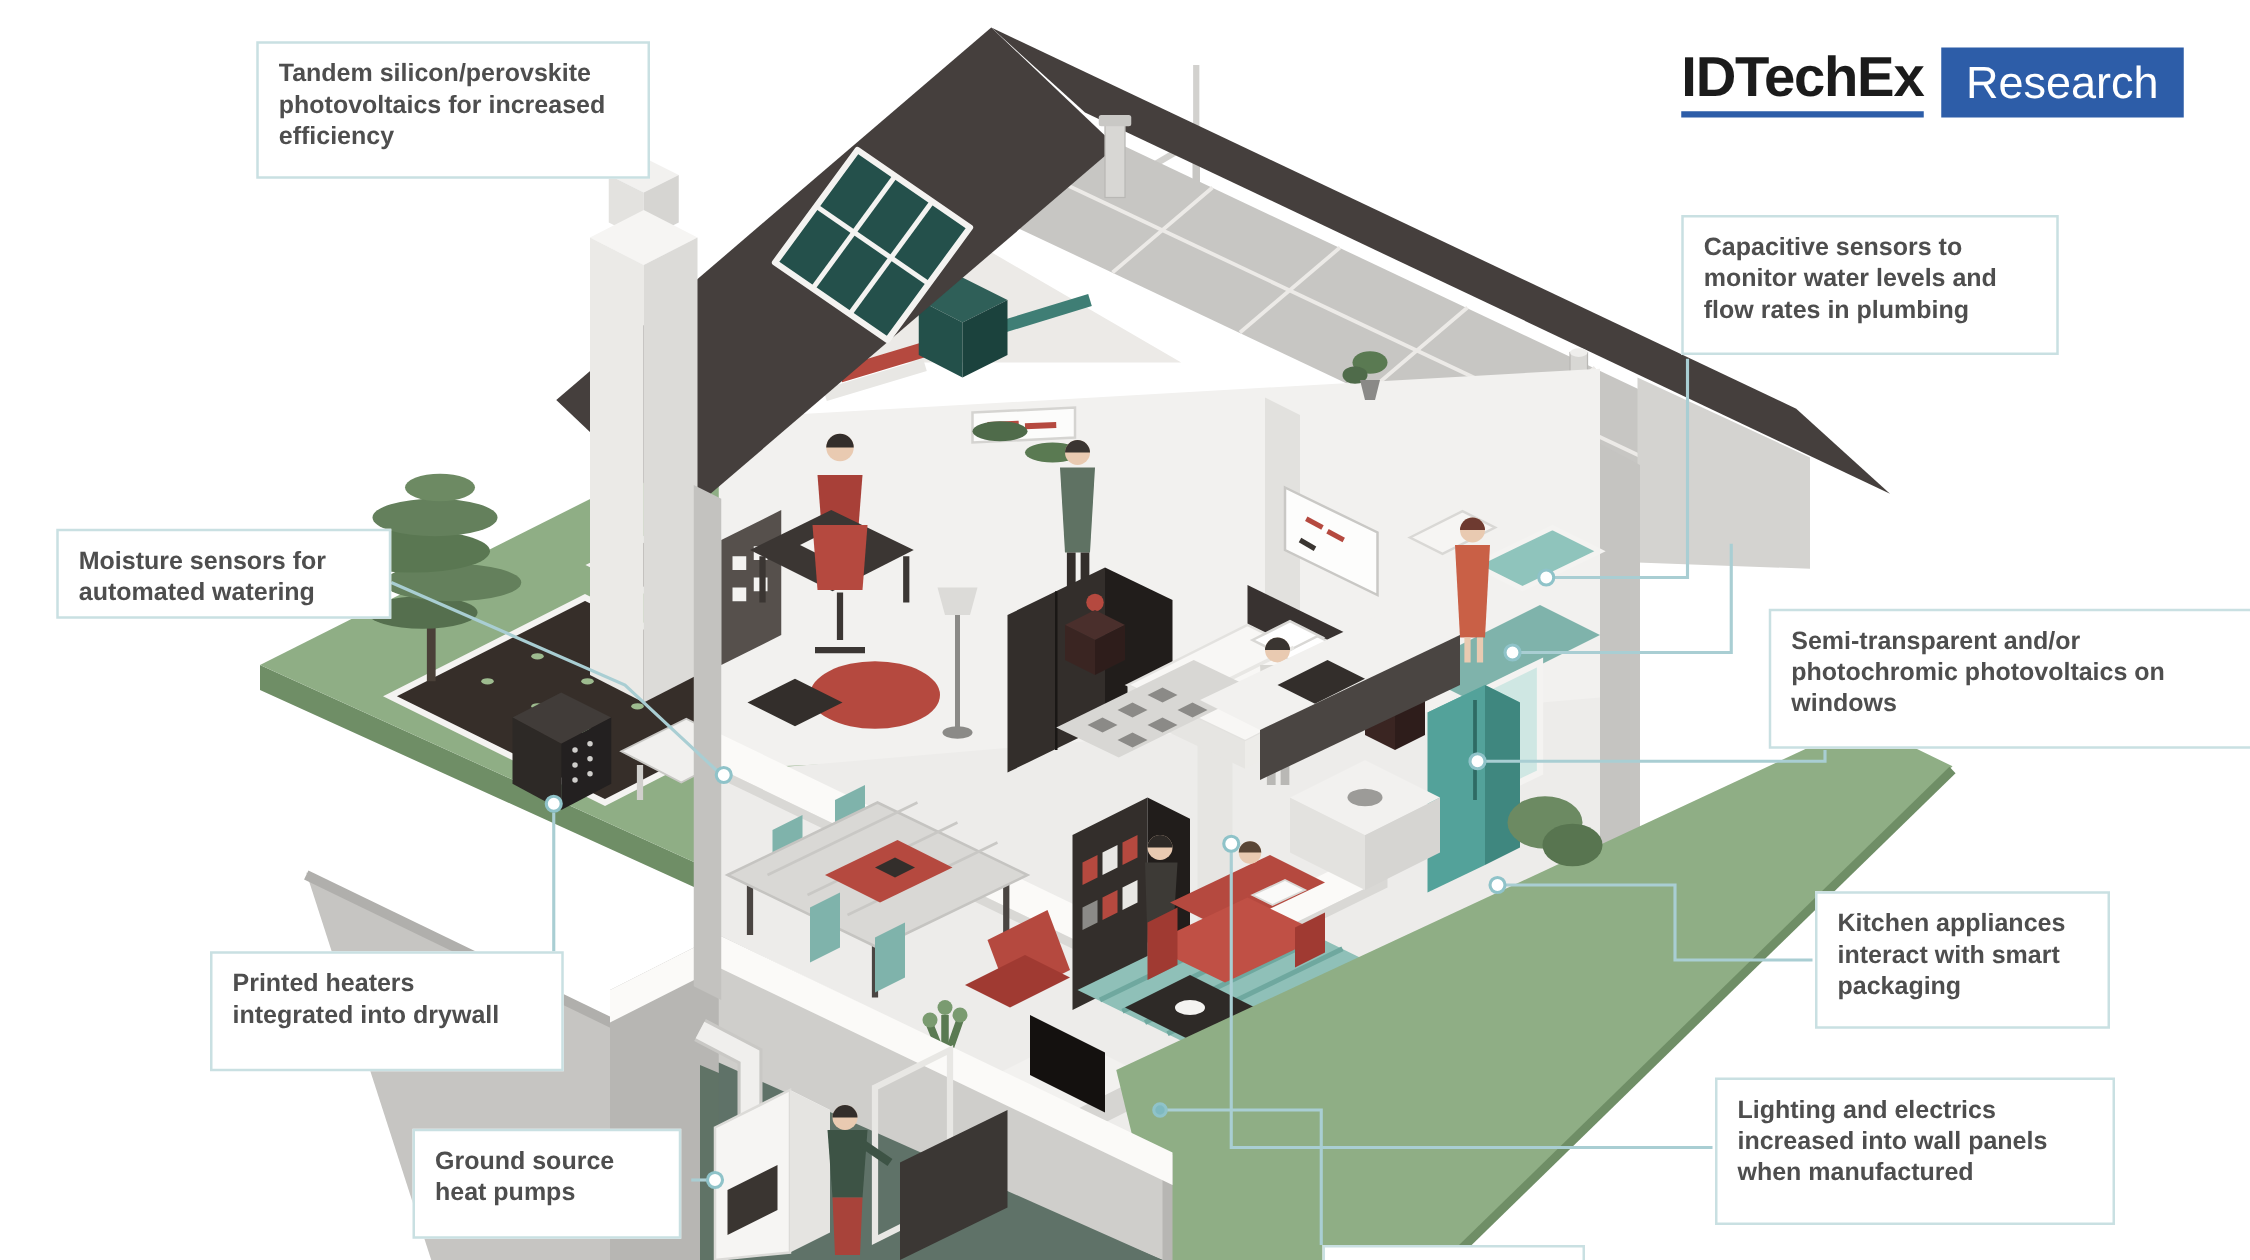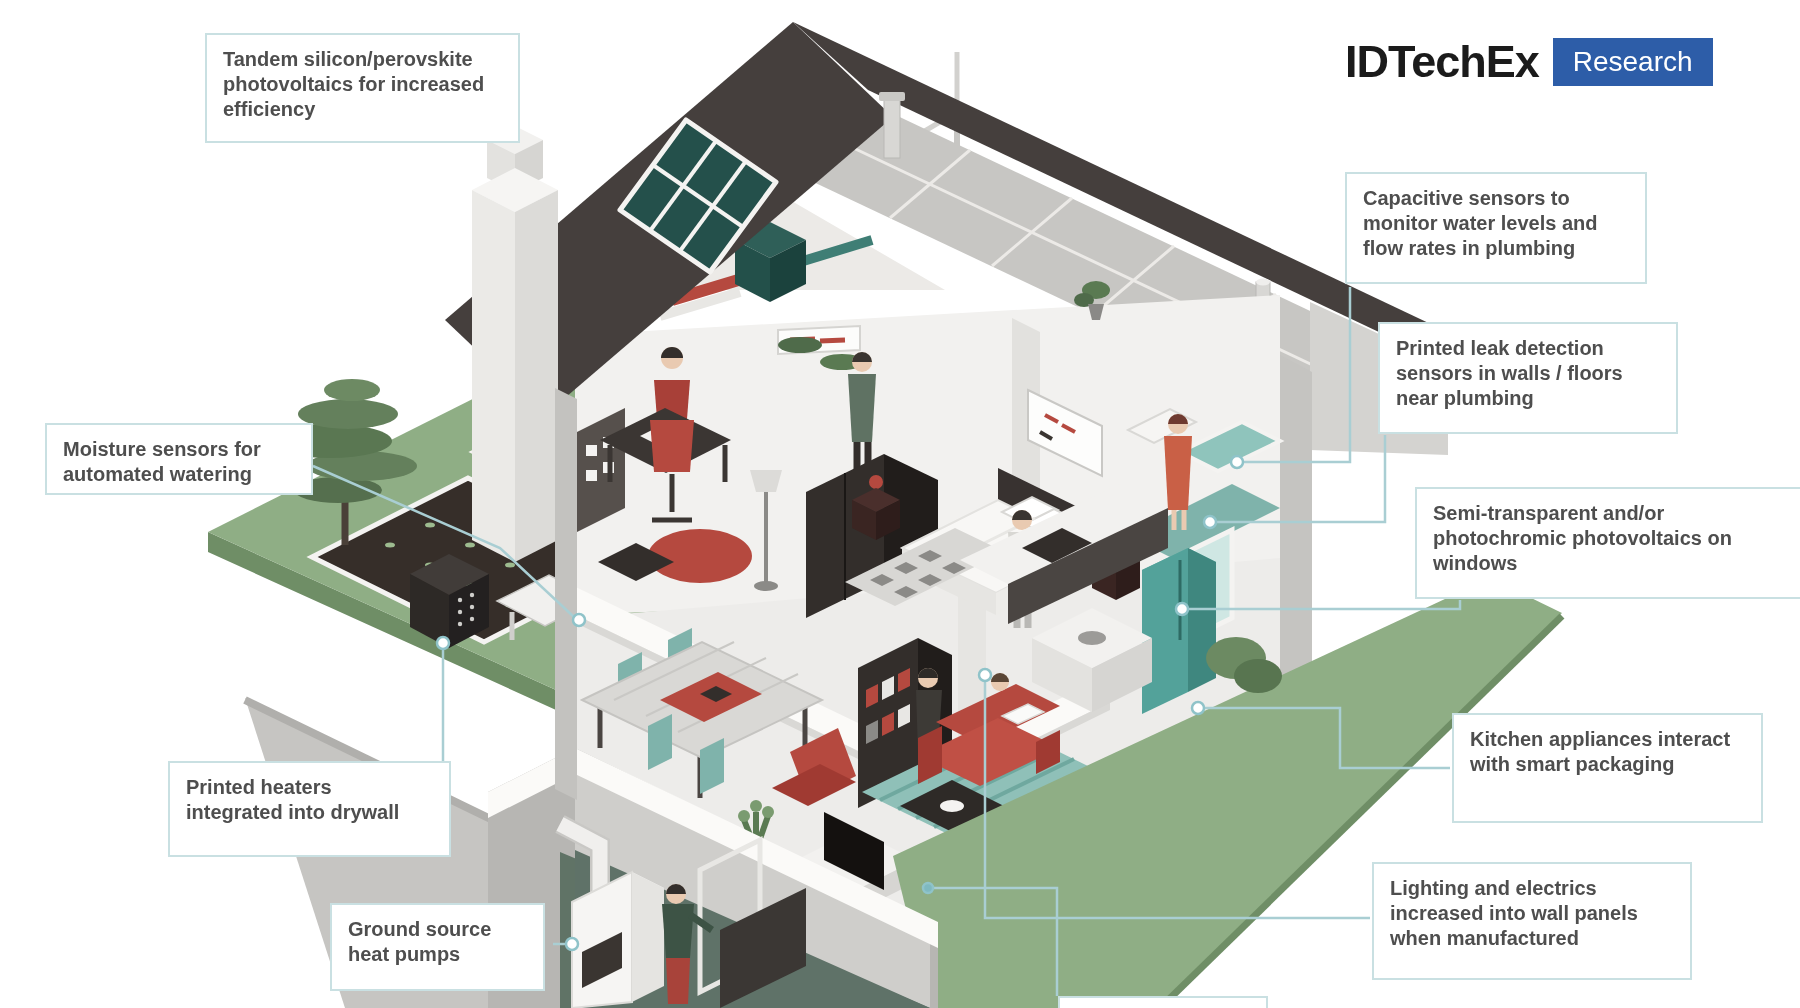--- a/index.html
+++ b/index.html
@@ -9,28 +9,28 @@
   .callout{position:absolute;background:#ffffff;border:2px solid #c9e0e2;color:#4e4e4e;
            font-weight:bold;font-size:20px;line-height:25px;padding:12px 16px;
            box-sizing:border-box;}
   .co-tandem   {left:205px; top:33px;  width:315px; height:110px;}
   .co-moisture {left:45px;  top:423px; width:268px; height:72px;}
   .co-heaters  {left:168px; top:761px; width:283px; height:96px;}
   .co-ground   {left:330px; top:903px; width:215px; height:88px;}
   .co-capacitive{left:1345px;top:172px; width:302px; height:112px;}
   .co-leak     {left:1378px;top:322px; width:300px; height:112px;}
   .co-semi     {left:1415px;top:487px; width:390px; height:112px;}
-  .co-kitchen  {left:1452px;top:713px; width:311px; height:110px;}
+  .co-kitchen  {left:1452px;top:713px; width:236px; height:110px;}
   .co-lighting {left:1372px;top:862px; width:320px; height:118px;}
   .co-cutoff   {left:1058px;top:996px; width:210px; height:30px;}
   .logo{position:absolute;left:1345px;top:38px;display:flex;align-items:stretch;}
-  .logo-brand-col{display:flex;flex-direction:row;}
+  .logo-brand-col{display:flex;flex-direction:column;}
   .logo-brand{font-size:45px;font-weight:bold;color:#1b1b1b;letter-spacing:-1px;line-height:48px;}
   .logo-underline{height:5px;background:#2d5da8;margin-top:3px;}
-  .logo-suffix{background:#2d5da8;color:#ffffff;font-size:28px;padding:6px 20px;margin-left:14px;
+  .logo-suffix{background:#2d5da8;color:#ffffff;font-size:36px;padding:6px 20px;margin-left:14px;
                display:flex;align-items:center;}
 </style>
 </head>
 <body>
 
 <div class="stage">
 
 <svg class="scene" width="1800" height="1008" viewBox="0 0 1800 1008">
 
   <g>
@@ -447,21 +447,20 @@
     <circle cx="985" cy="675" r="6" fill="#ffffff"></circle>
     <circle cx="928" cy="888" r="5" fill="#7fb9c0"></circle>
   </g>
 </svg>
 
 <div class="callout co-tandem">Tandem silicon/perovskite photovoltaics for increased efficiency</div>
 <div class="callout co-moisture">Moisture sensors for automated watering</div>
 <div class="callout co-heaters">Printed heaters integrated into drywall</div>
 <div class="callout co-ground">Ground source heat pumps</div>
 <div class="callout co-capacitive">Capacitive sensors to monitor water levels and flow rates in plumbing</div>
-<div class="callout co-leak">Printed leak detection sensors in walls / floors near plumbing</div>
 <div class="callout co-semi">Semi-transparent and/or photochromic photovoltaics on windows</div>
 <div class="callout co-kitchen">Kitchen appliances interact with smart packaging</div>
 <div class="callout co-lighting">Lighting and electrics increased into wall panels when manufactured</div>
 <div class="callout co-cutoff"></div>
 
 <div class="logo">
   <div class="logo-brand-col">
     <span class="logo-brand">IDTechEx</span>
     <span class="logo-underline"></span>
   </div>

